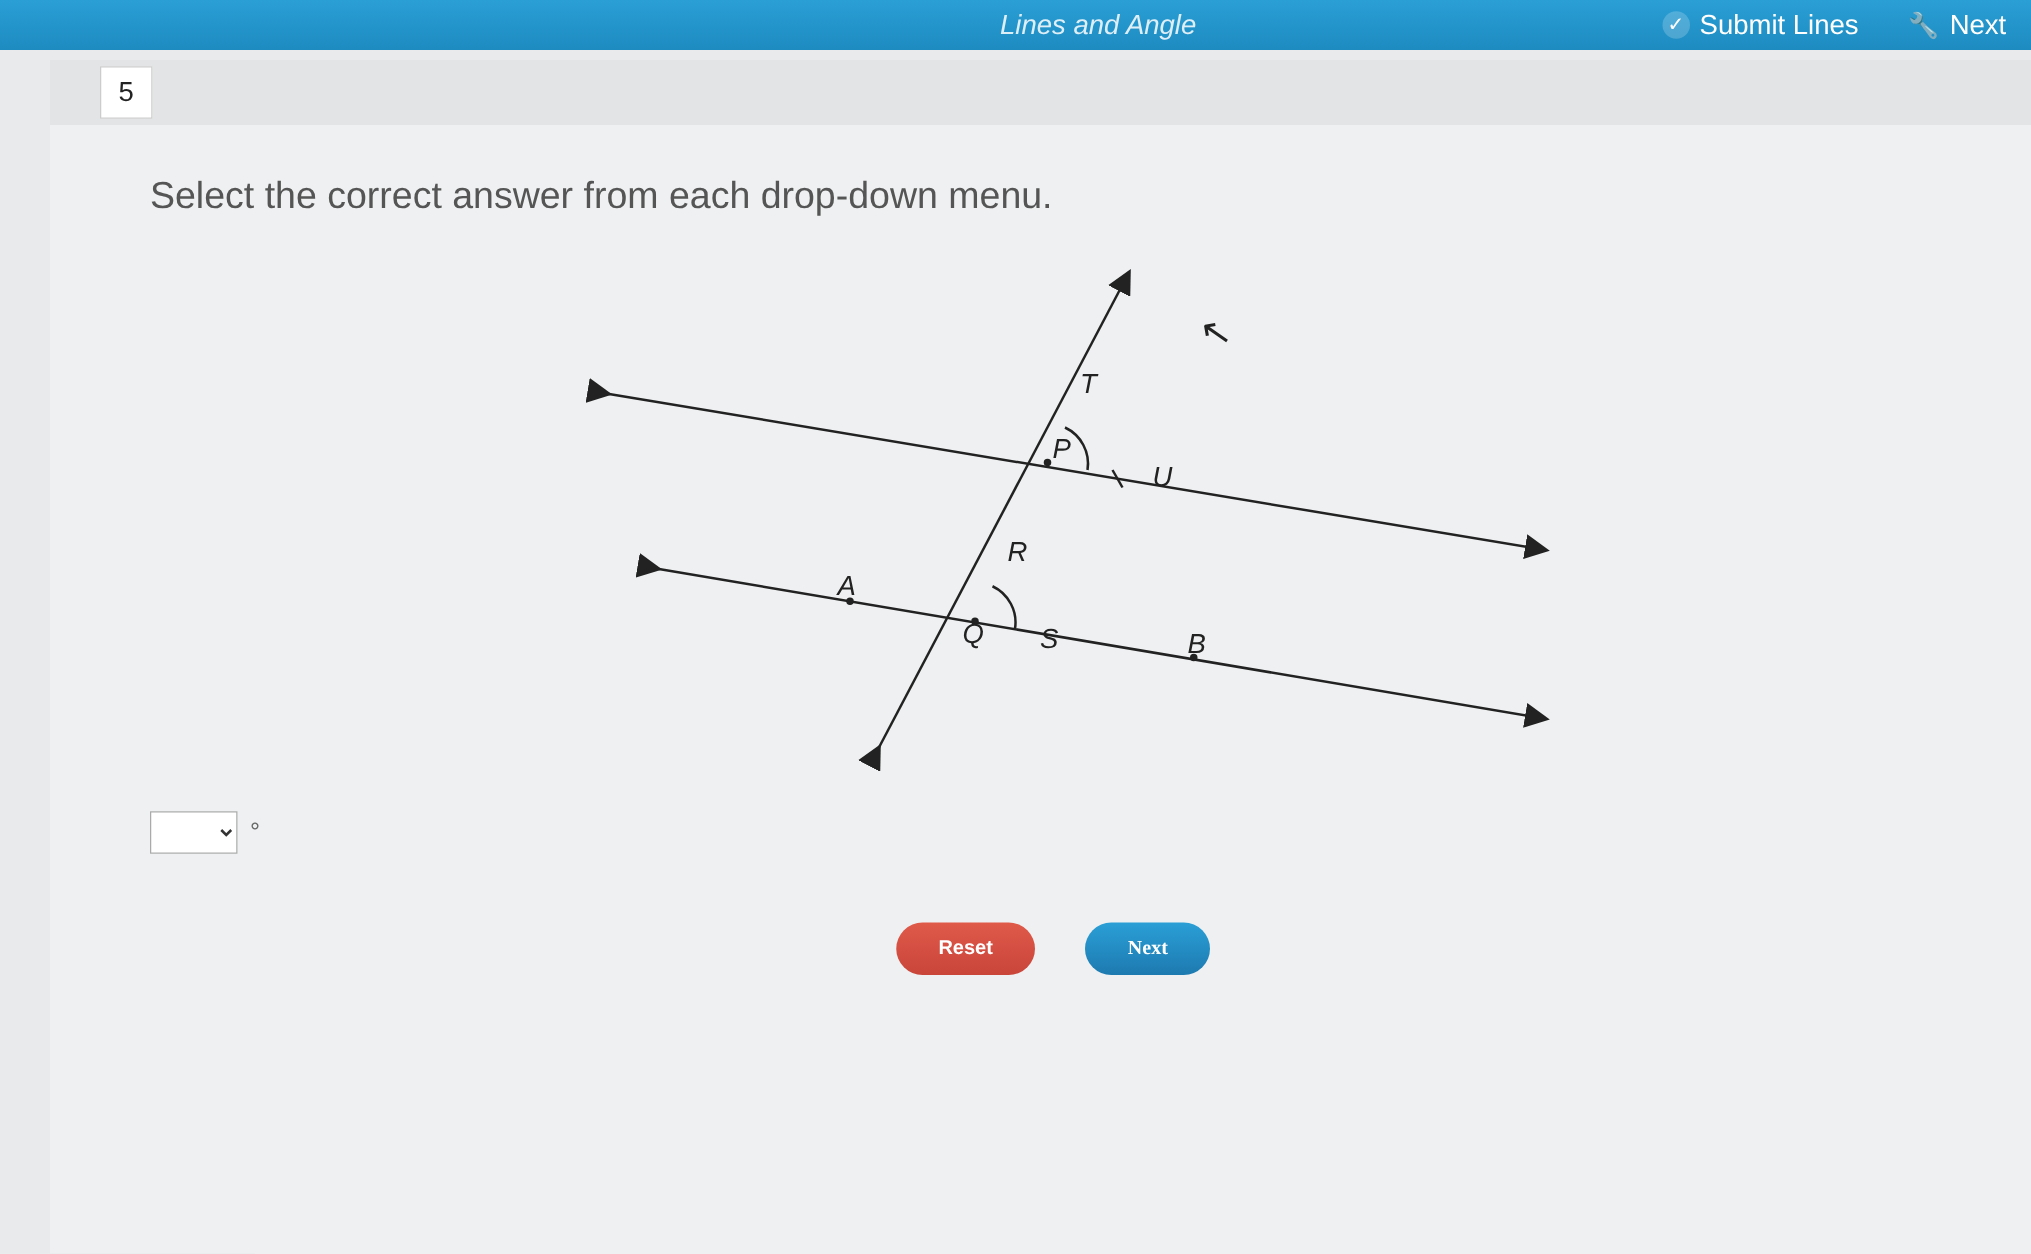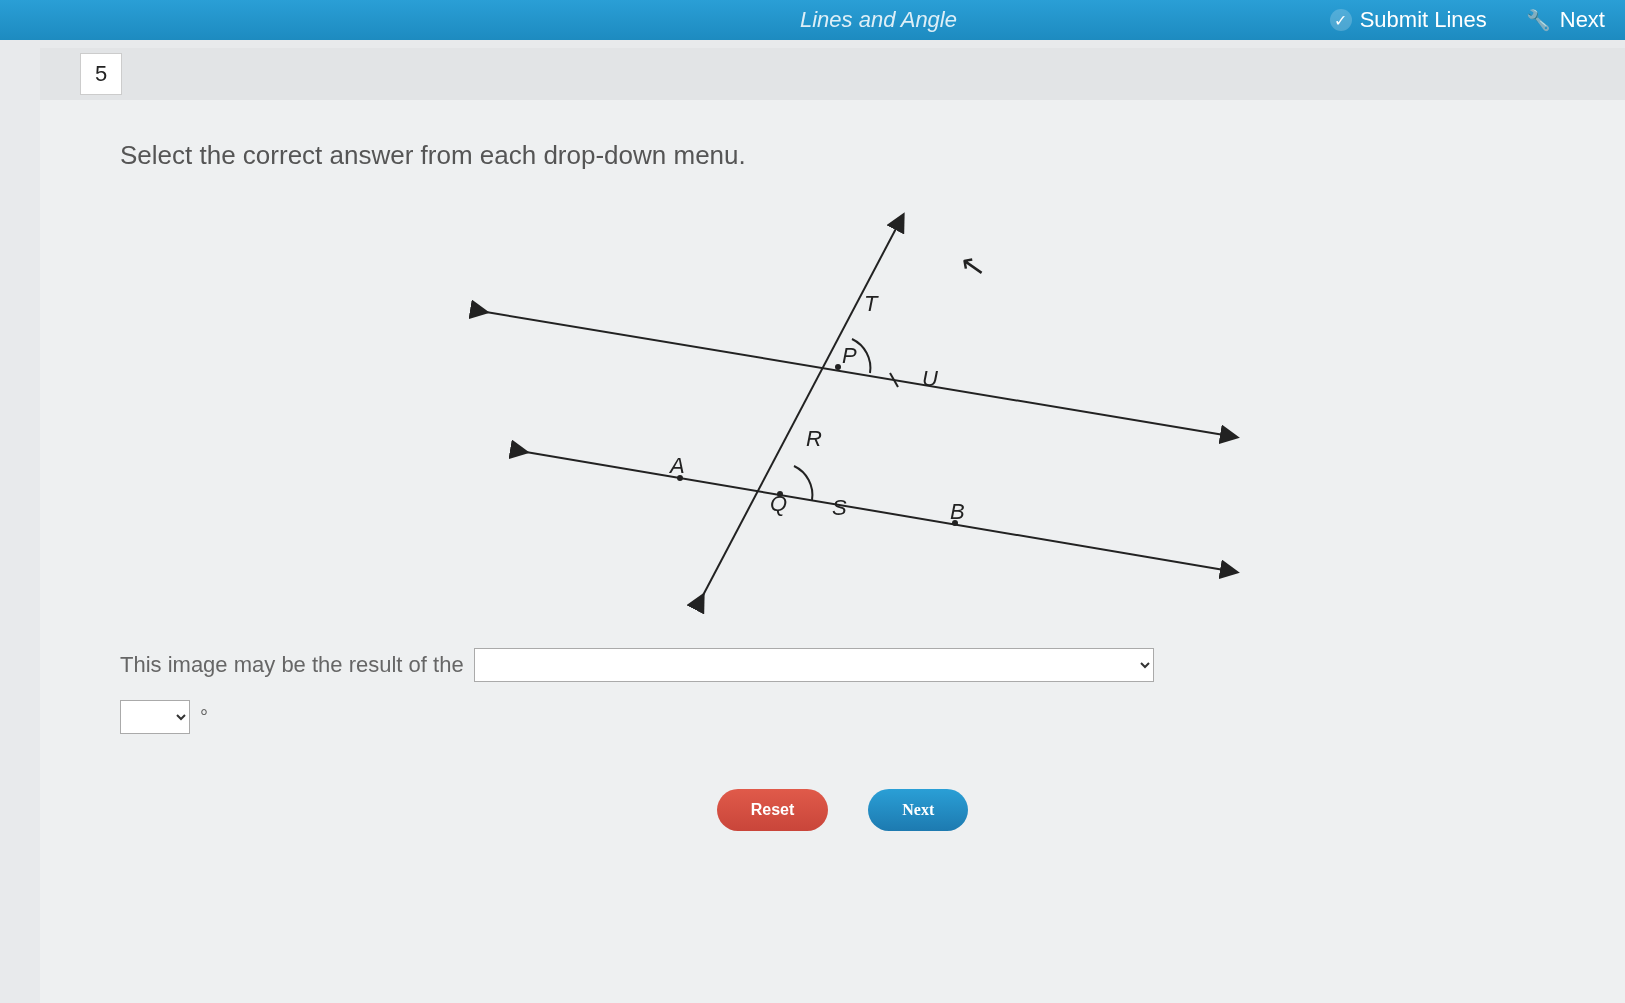--- a/index.html
+++ b/index.html
@@ -46,21 +46,21 @@
     background: #fff;
     border:1px solid #ccc;
     width:42px; height:42px;
     display:flex; align-items:center; justify-content:center;
     font-size:22px; color:#222;
   }
   .content {
     padding: 40px 60px 20px 80px;
     color:#444;
   }
-  .instr { font-size:26px; color:#555; margin-bottom: 30px;}
+  .instr { font-size:30px; color:#555; margin-bottom: 30px;}
   .diagram-wrap {
     width: 900px; height: 420px; margin: 0 auto 20px 280px; position:relative;
   }
   .answer-lines { font-size:22px; color:#666; line-height:2.2; }
   .answer-lines .row { display:flex; align-items:center; gap:10px; margin-bottom:6px;}
   select.dd {
     border:1px solid #aaa; background:#fff; height:34px; font-size:18px; color:#333;
     padding: 2px 6px;
   }
   .dd.wide { width: 680px; }
@@ -140,26 +140,20 @@
         <text x="406" y="245">R</text>
         <text x="370" y="310">Q</text>
         <text x="432" y="314">S</text>
         <text x="270" y="272">A</text>
         <text x="550" y="318">B</text>
       </svg>
     </div>
 
     <div class="answer-lines">
       <div class="row">
-        <span>This image may be the result of the</span>
-        <select class="dd wide" value="">
-          <option></option>
-        </select>
-      </div>
-      <div class="row">
         <select class="dd small" value="">
           <option></option>
         </select>
         <span class="deg">°</span>
       </div>
     </div>
 
     <div class="buttons">
       <button class="btn reset">Reset</button>
       <button class="btn next">Next</button>

